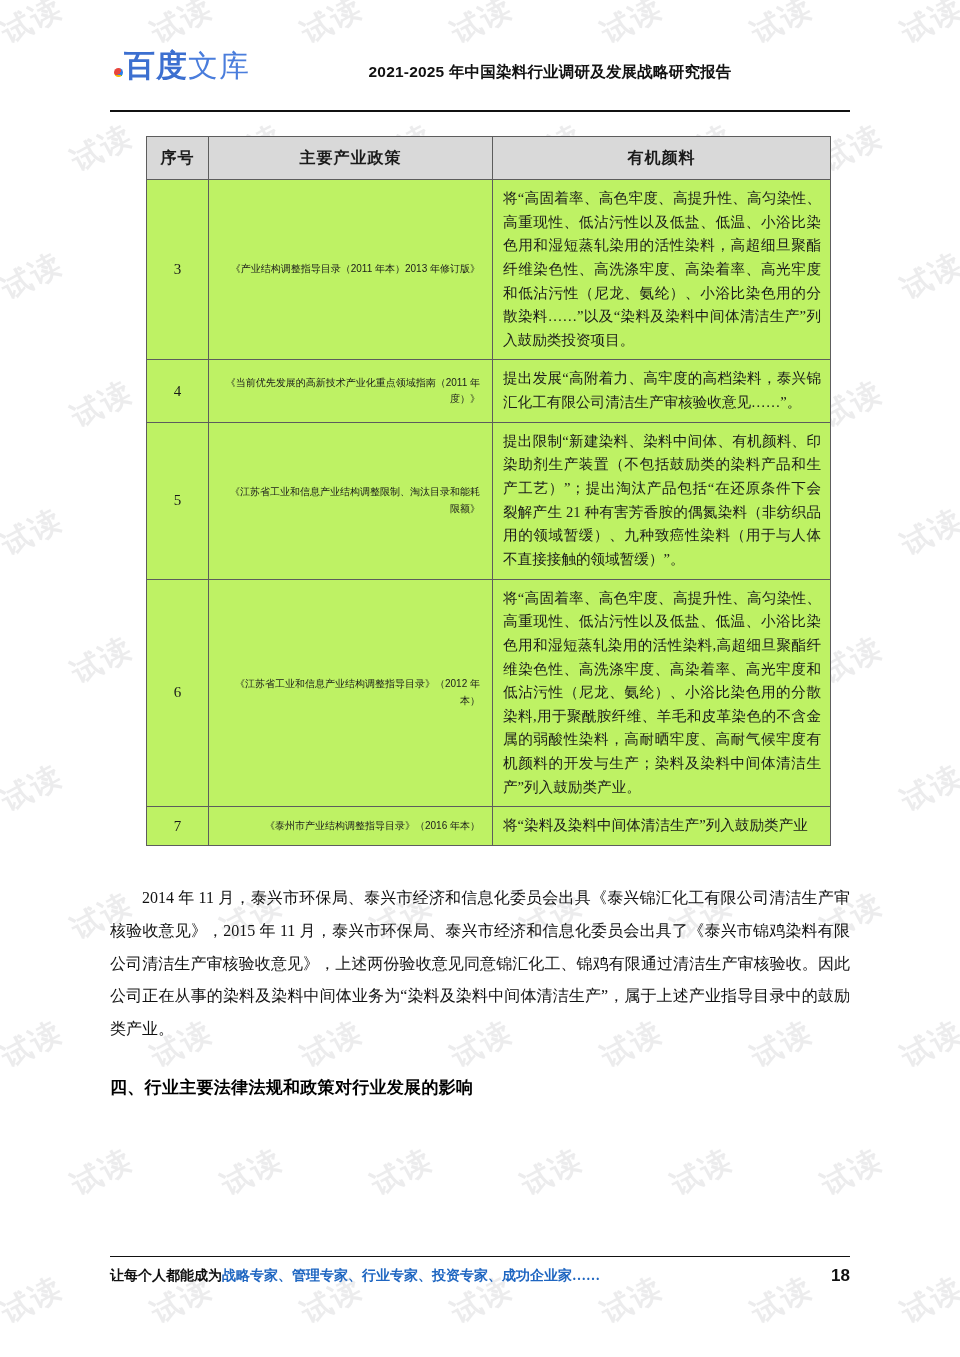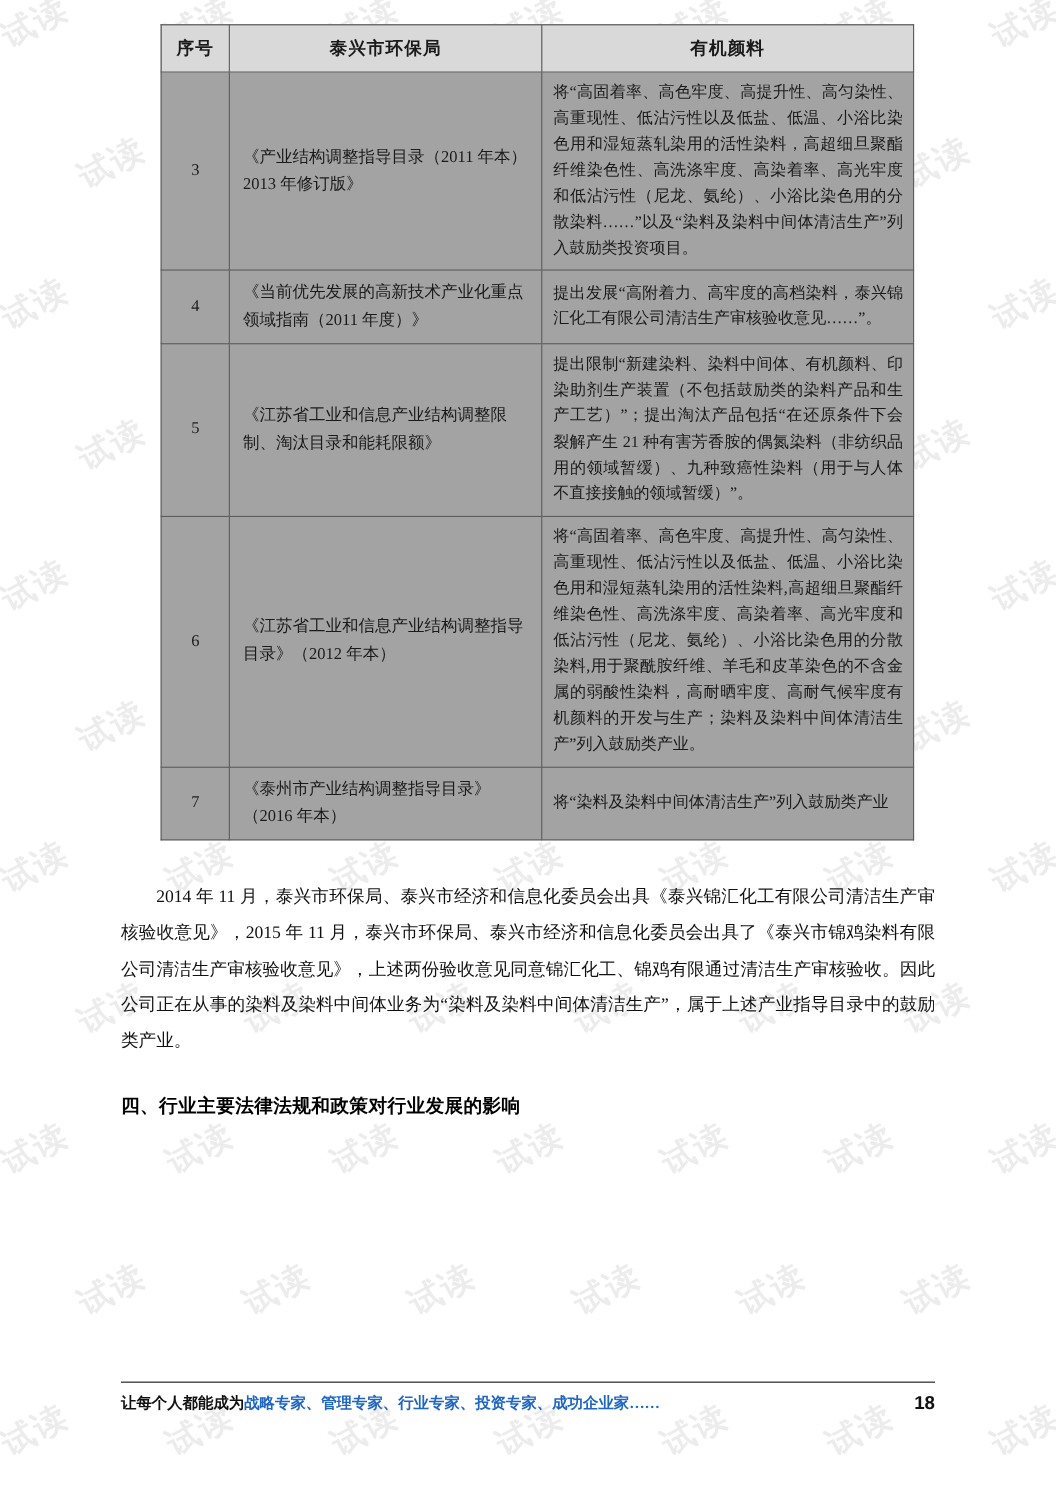--- a/index.html
+++ b/index.html
@@ -111,21 +111,21 @@
   
   .table-wrap {
     margin: 22px 110px 0 36px;
     padding-left: 0;
   }
   table.policy {
     border-collapse: collapse;
     width: 684px;
     margin-left: 110px;
     table-layout: fixed;
-    background: #a3a3a3;
+    background: #bef264;
   }
   table.policy th, table.policy td {
     border: 1.1px solid #5d5d5d;
     vertical-align: middle;
     background: transparent;
   }
   table.policy thead th {
     background: #d9d9d9;
     text-align: center;
     font-family: "Liberation Serif", "DejaVu Serif", serif;
@@ -137,25 +137,25 @@
   .col-no    { width: 62px; }
   .col-pol   { width: 284px; }
   .col-cont  { width: 338px; }
 
   td.cell-no {
     text-align: center;
     font-size: 15px;
     font-family: "Liberation Serif", "DejaVu Serif", serif;
   }
   td.cell-pol {
-    text-align: left;
-    font-size: 15px;
+    text-align: right;
+    font-size: 10px;
     line-height: 1.65;
     padding: 8px 12px;
-    font-family: Liberation Serif, serif;
+    font-family: Liberation Sans, sans-serif;
   }
   td.cell-cont {
     text-align: justify;
     text-align-last: left;
     font-size: 14.6px;
     line-height: 1.62;
     padding: 7px 9px 7px 10px;
     font-family: "Liberation Serif", "DejaVu Serif", serif;
     vertical-align: top;
   }
@@ -292,32 +292,41 @@
       <span class="wm" style="left: 150px; top: 1280px;">试读</span>
       <span class="wm" style="left: 300px; top: 1280px;">试读</span>
       <span class="wm" style="left: 450px; top: 1280px;">试读</span>
       <span class="wm" style="left: 600px; top: 1280px;">试读</span>
       <span class="wm" style="left: 750px; top: 1280px;">试读</span>
       <span class="wm" style="left: 900px; top: 1280px;">试读</span>
     </div>
 
   <div id="content">
 
+    <div class="header">
+      <div class="logo">
+        <span class="logo-dot"></span>
+        <span class="logo-word">百度</span>
+        <span class="logo-cn">文库</span>
+      </div>
+      <div class="header-title">2021-2025 年中国染料行业调研及发展战略研究报告</div>
+      <div class="header-rule"></div>
+    </div>
 
     <div class="table-wrap">
       <table class="policy">
         <colgroup>
           <col class="col-no">
             <col class="col-pol">
             <col class="col-cont">
         </colgroup>
         <thead>
           <tr>
             <th>序号</th>
-            <th>泰兴市环保局</th>
+            <th>主要产业政策</th>
             <th>有机颜料</th>
           </tr>
         </thead>
         <tbody>
           <tr>
             <td class="cell-no">3</td>
             <td class="cell-pol">《产业结构调整指导目录（2011 年本）2013 年修订版》</td>
             <td class="cell-cont">将“高固着率、高色牢度、高提升性、高匀染性、高重现性、低沾污性以及低盐、低温、小浴比染色用和湿短蒸轧染用的活性染料，高超细旦聚酯纤维染色性、高洗涤牢度、高染着率、高光牢度和低沾污性（尼龙、氨纶）、小浴比染色用的分散染料……”以及“染料及染料中间体清洁生产”列入鼓励类投资项目。</td>
           </tr>
           <tr>

